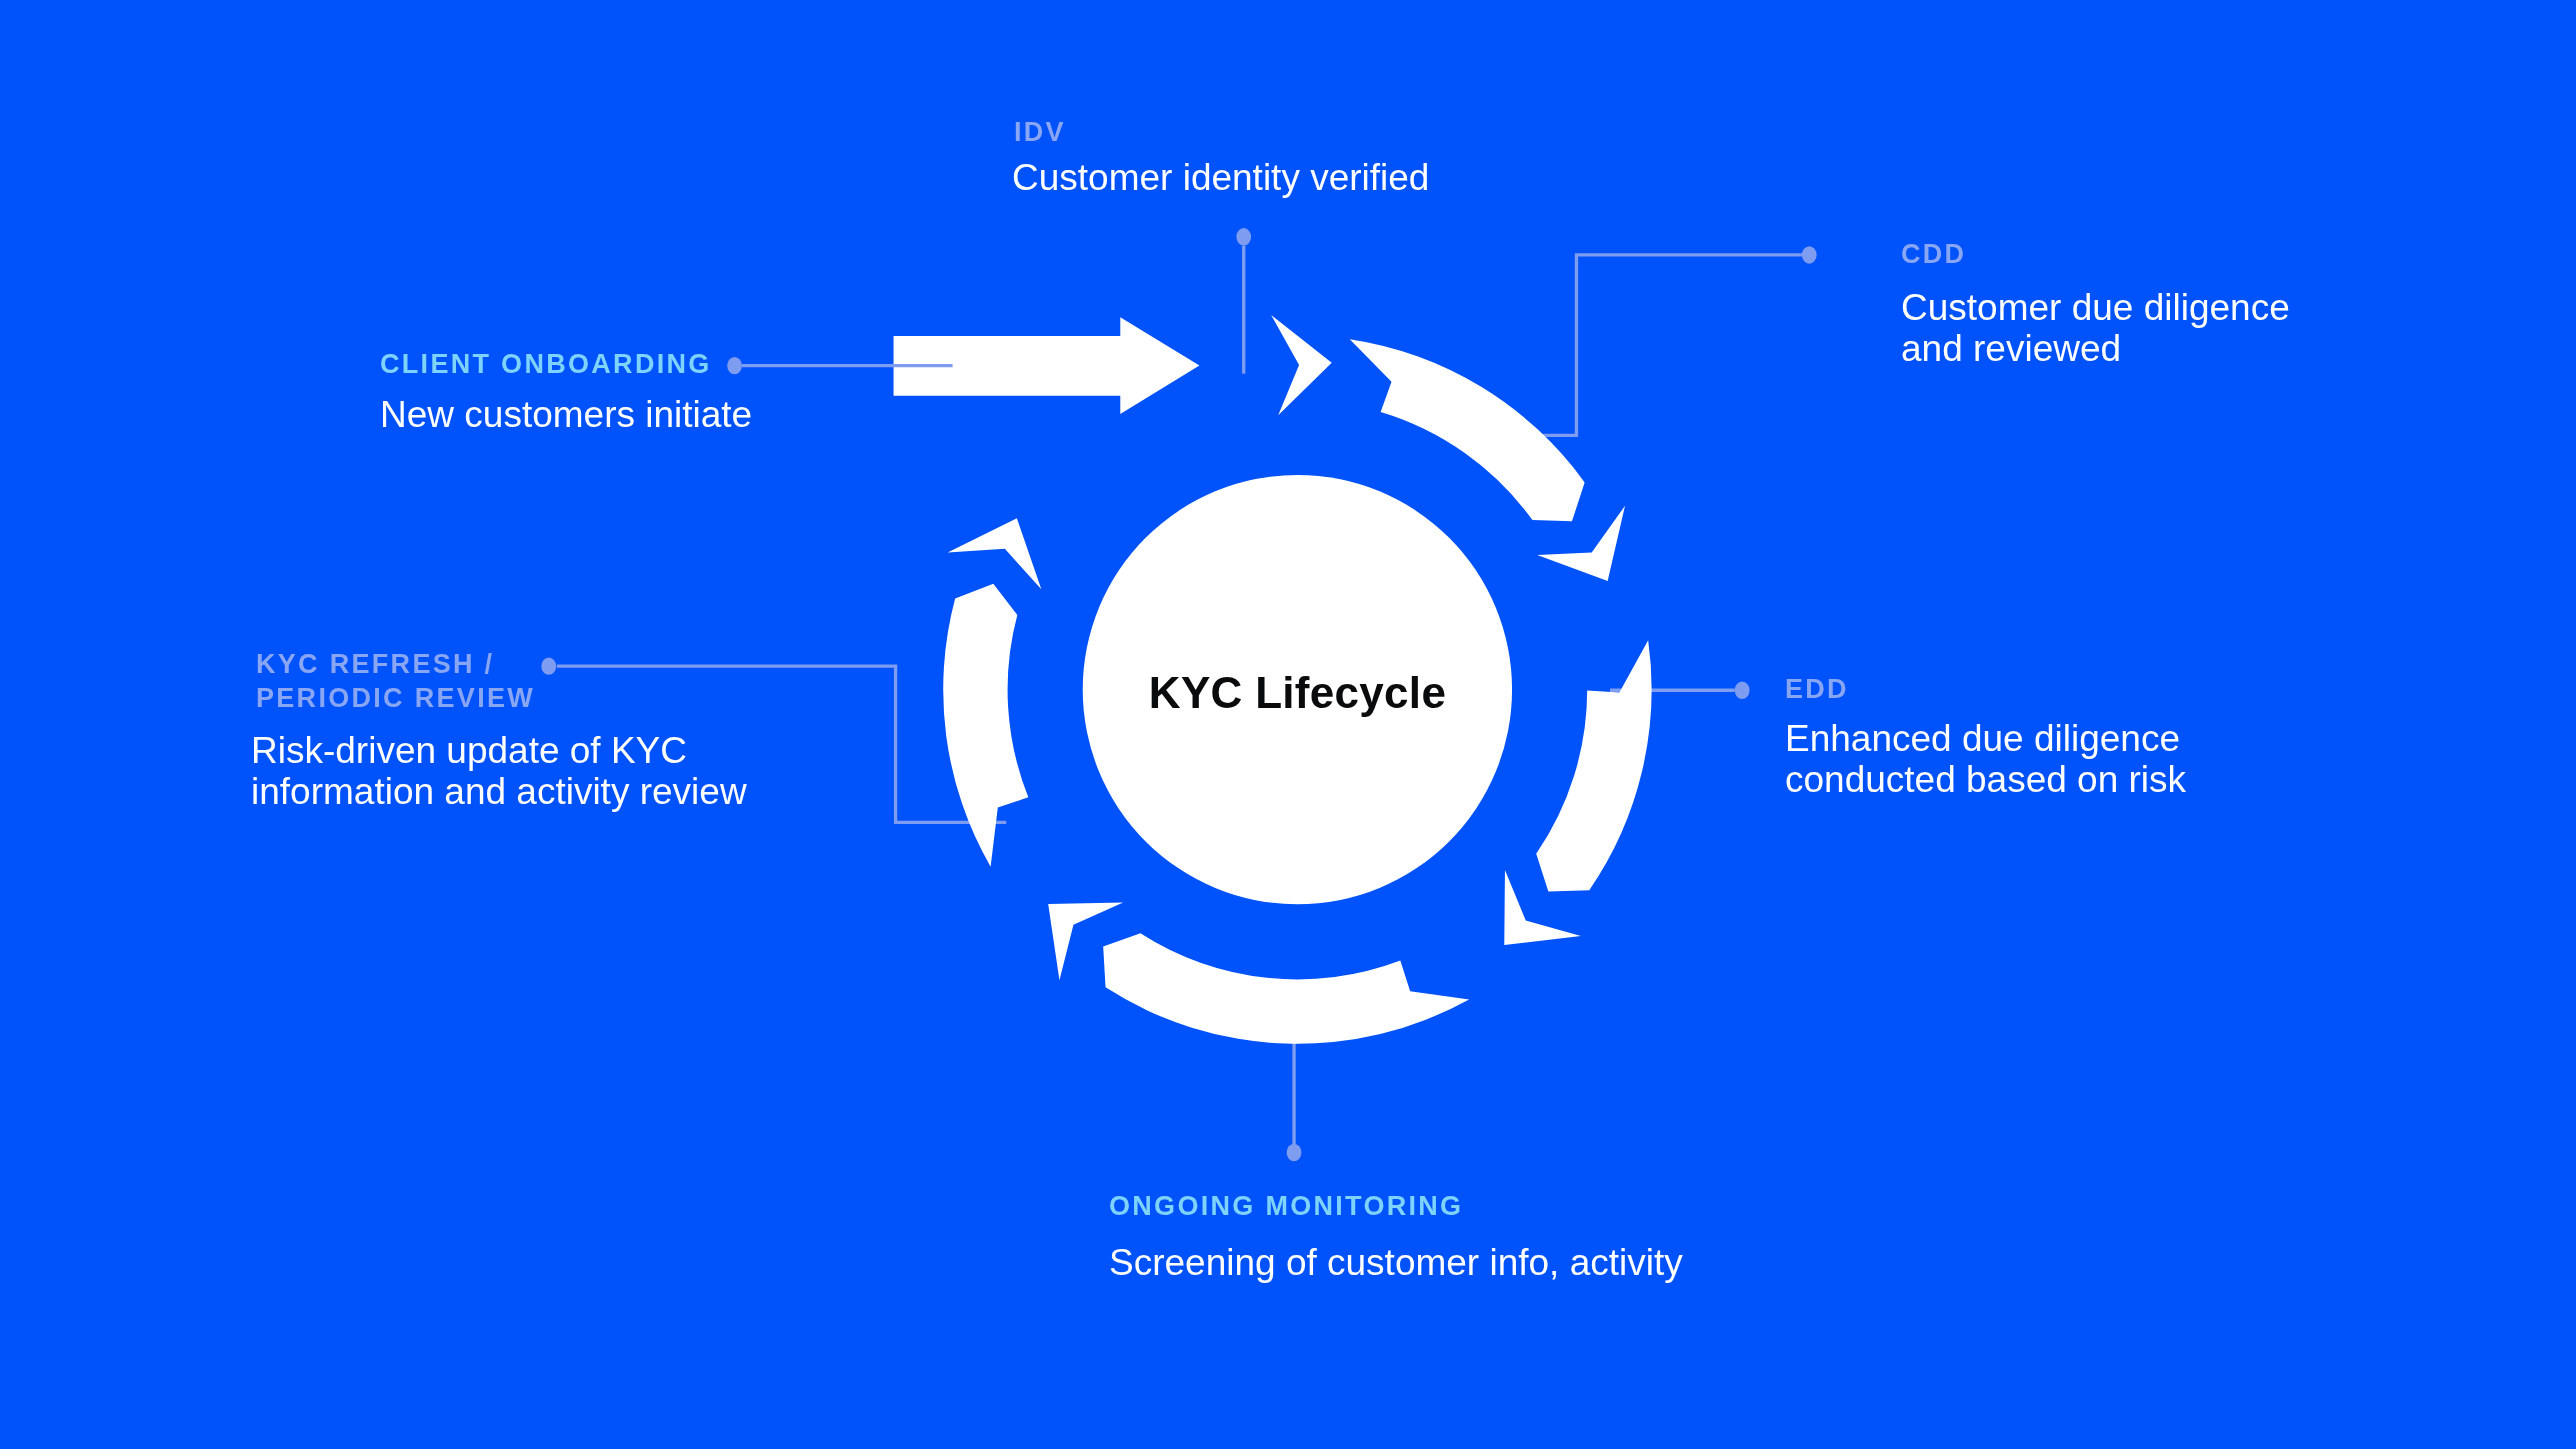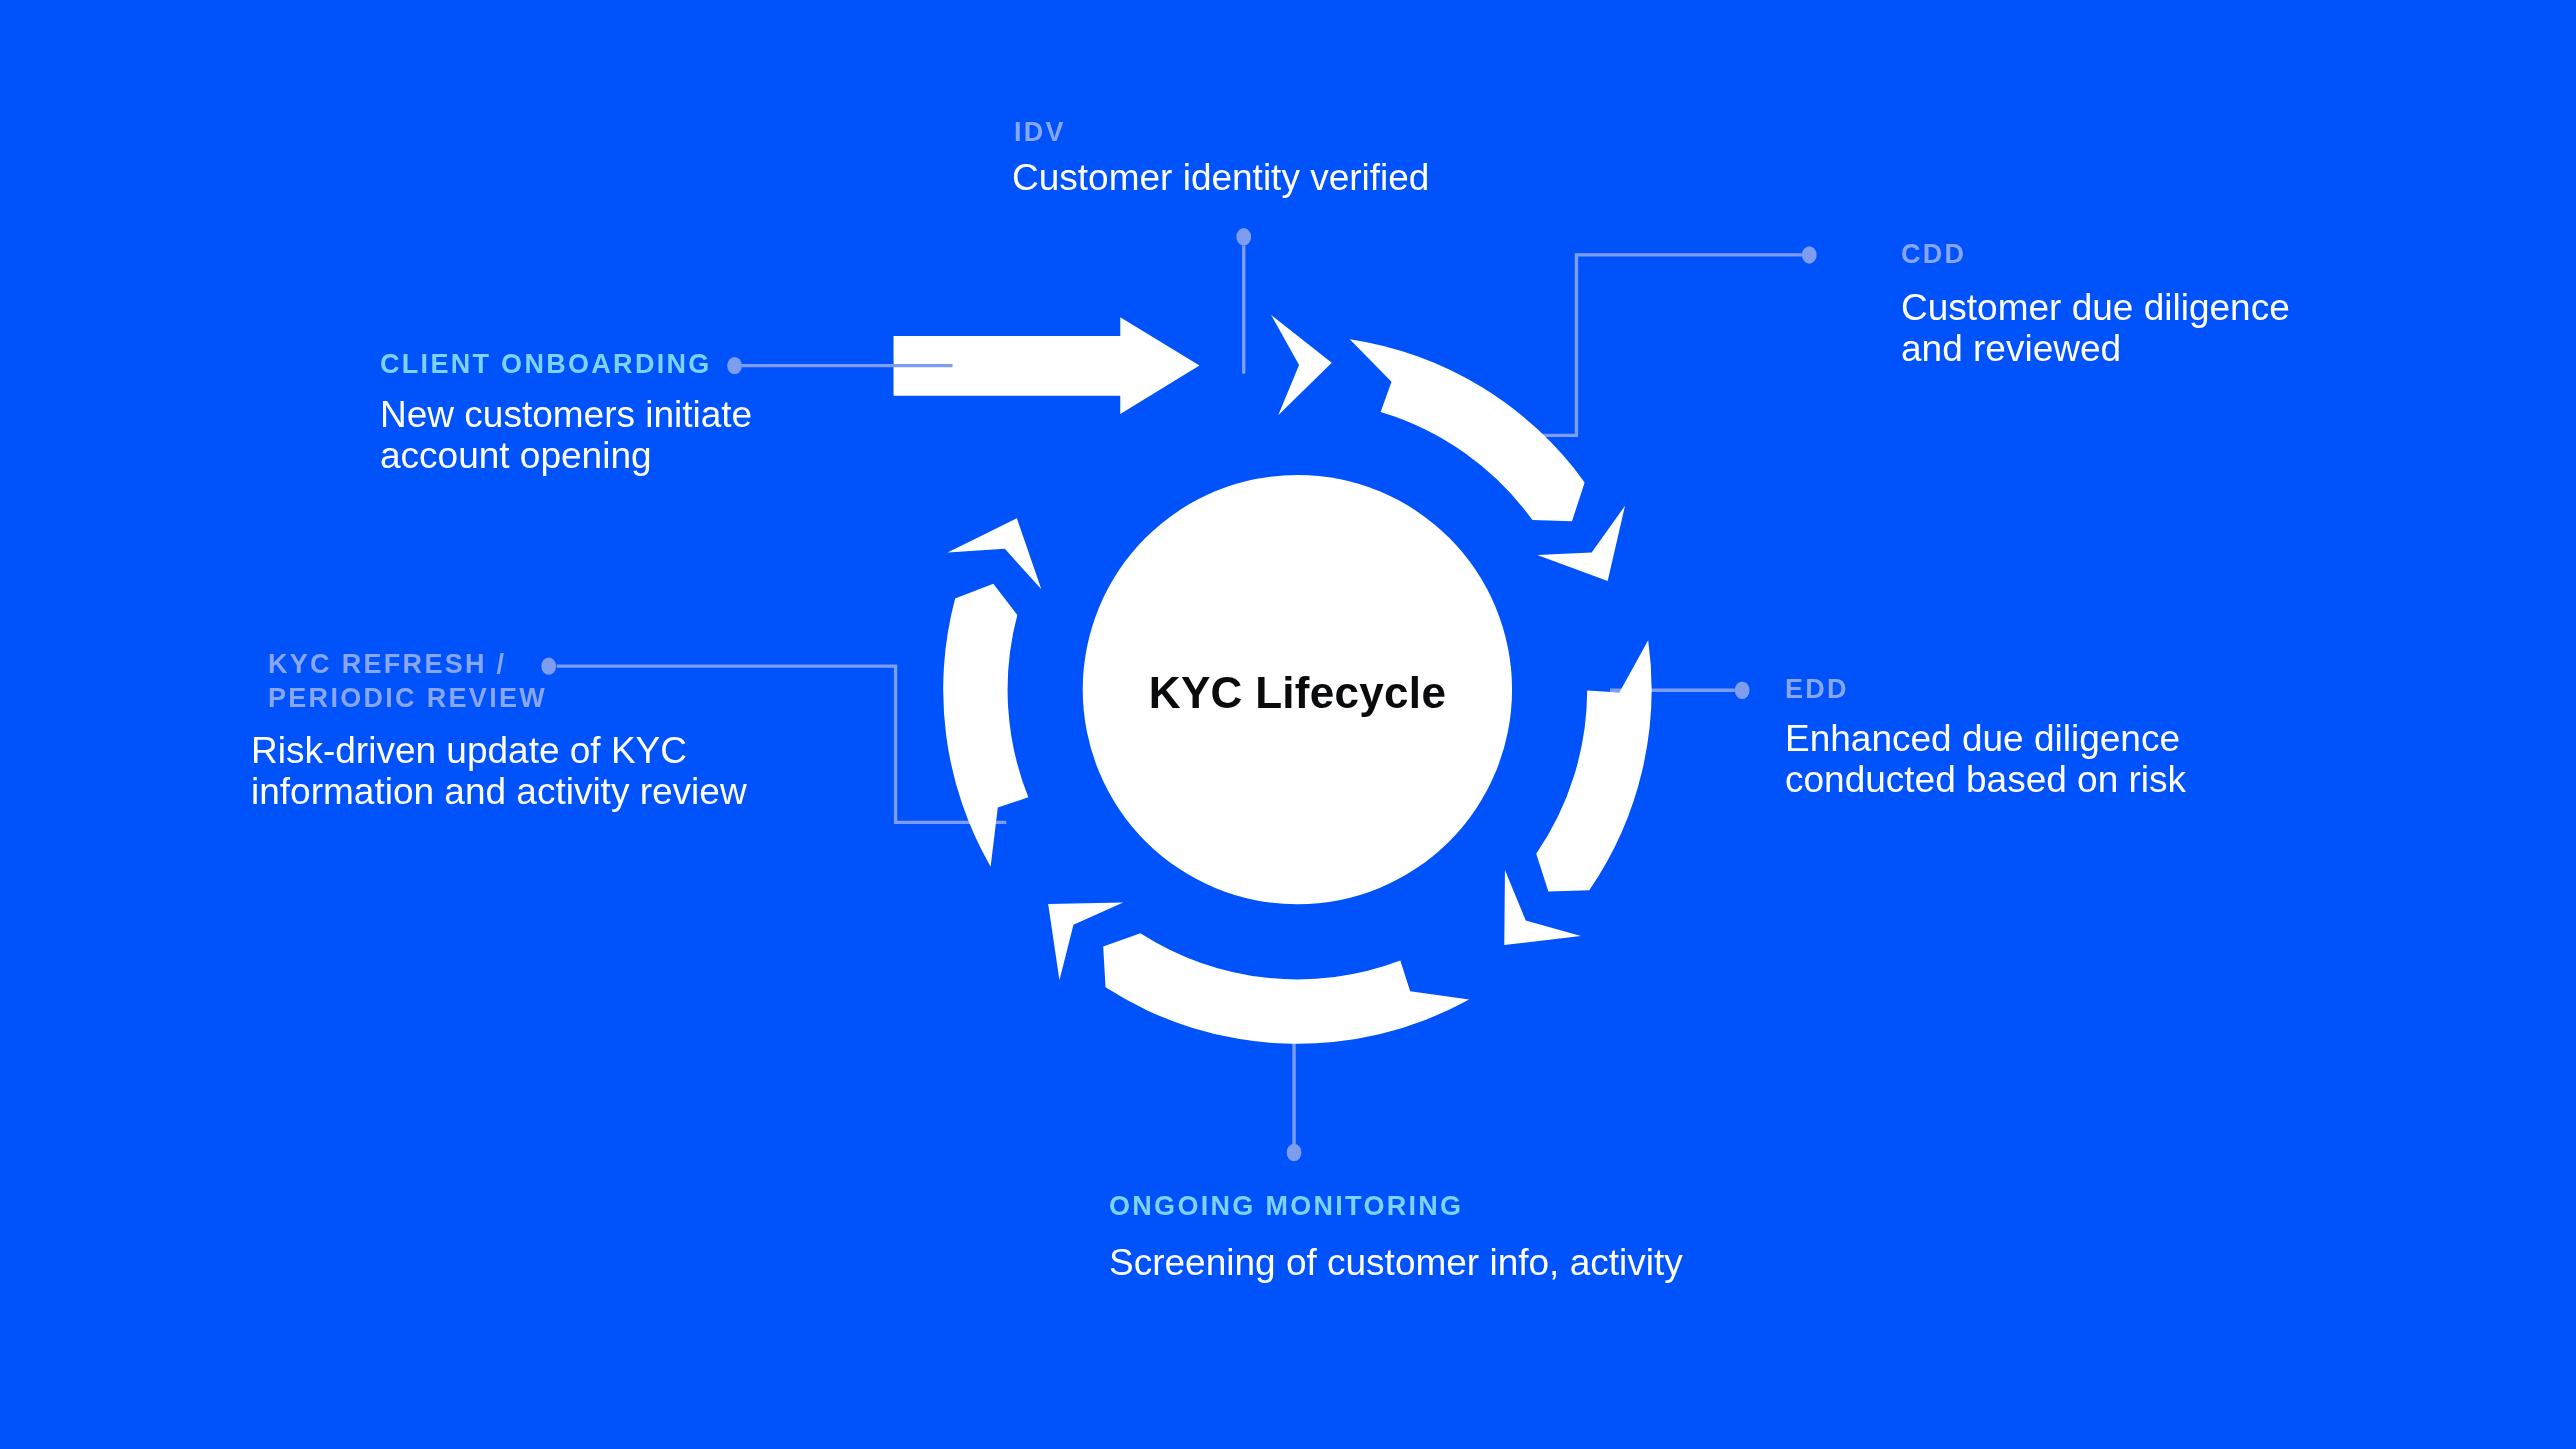--- a/index.html
+++ b/index.html
@@ -25,21 +25,21 @@
   #client-label  {left:380px;  top:347px;}
   #client-desc   {left:380px;  top:394px;}
   #idv-label     {left:1014px; top:115px;}
   #idv-desc      {left:1012px; top:157px;}
   #cdd-label     {left:1901px; top:237px;}
   #cdd-desc      {left:1901px; top:287px;}
   #edd-label     {left:1785px; top:672px;}
   #edd-desc      {left:1785px; top:718px;}
   #ongoing-label {left:1109px; top:1189px;}
   #ongoing-desc  {left:1109px; top:1242px;}
-  #kyc-label     {left:268px;  top:647px;}
+  #kyc-label     {left:256px;  top:647px;}
   #kyc-desc      {left:251px;  top:730px;}
   #center-title{
     position:absolute;left:962px;top:671px;width:671px;
     text-align:center;font-size:44px;line-height:43px;font-weight:700;
     color:#0A0B0D;letter-spacing:0.3px;
   }
 </style>
 </head>
 <body style="background: rgb(0, 82, 250);">
 
@@ -70,21 +70,20 @@
       <ellipse cx="1929" cy="1718" rx="11" ry="13" fill="#7E9DF0"></ellipse>
       <ellipse cx="818" cy="993" rx="11" ry="13" fill="#7E9DF0"></ellipse>
     </svg>
 
   <div class="step">
     <div class="step-label" id="client-label" style="color: #7dd3fc;">
       <div>CLIENT ONBOARDING</div>
     </div>
     <div class="step-desc" id="client-desc" style="color: rgb(255, 255, 255);">
       <div>New customers initiate</div>
-      <div>account opening</div>
     </div>
   </div>
 
   <div class="step">
     <div class="step-label" id="idv-label" style="color: rgb(136, 166, 244);">
       <div>IDV</div>
     </div>
     <div class="step-desc" id="idv-desc" style="color: rgb(255, 255, 255);">
       <div>Customer identity verified</div>
     </div>

